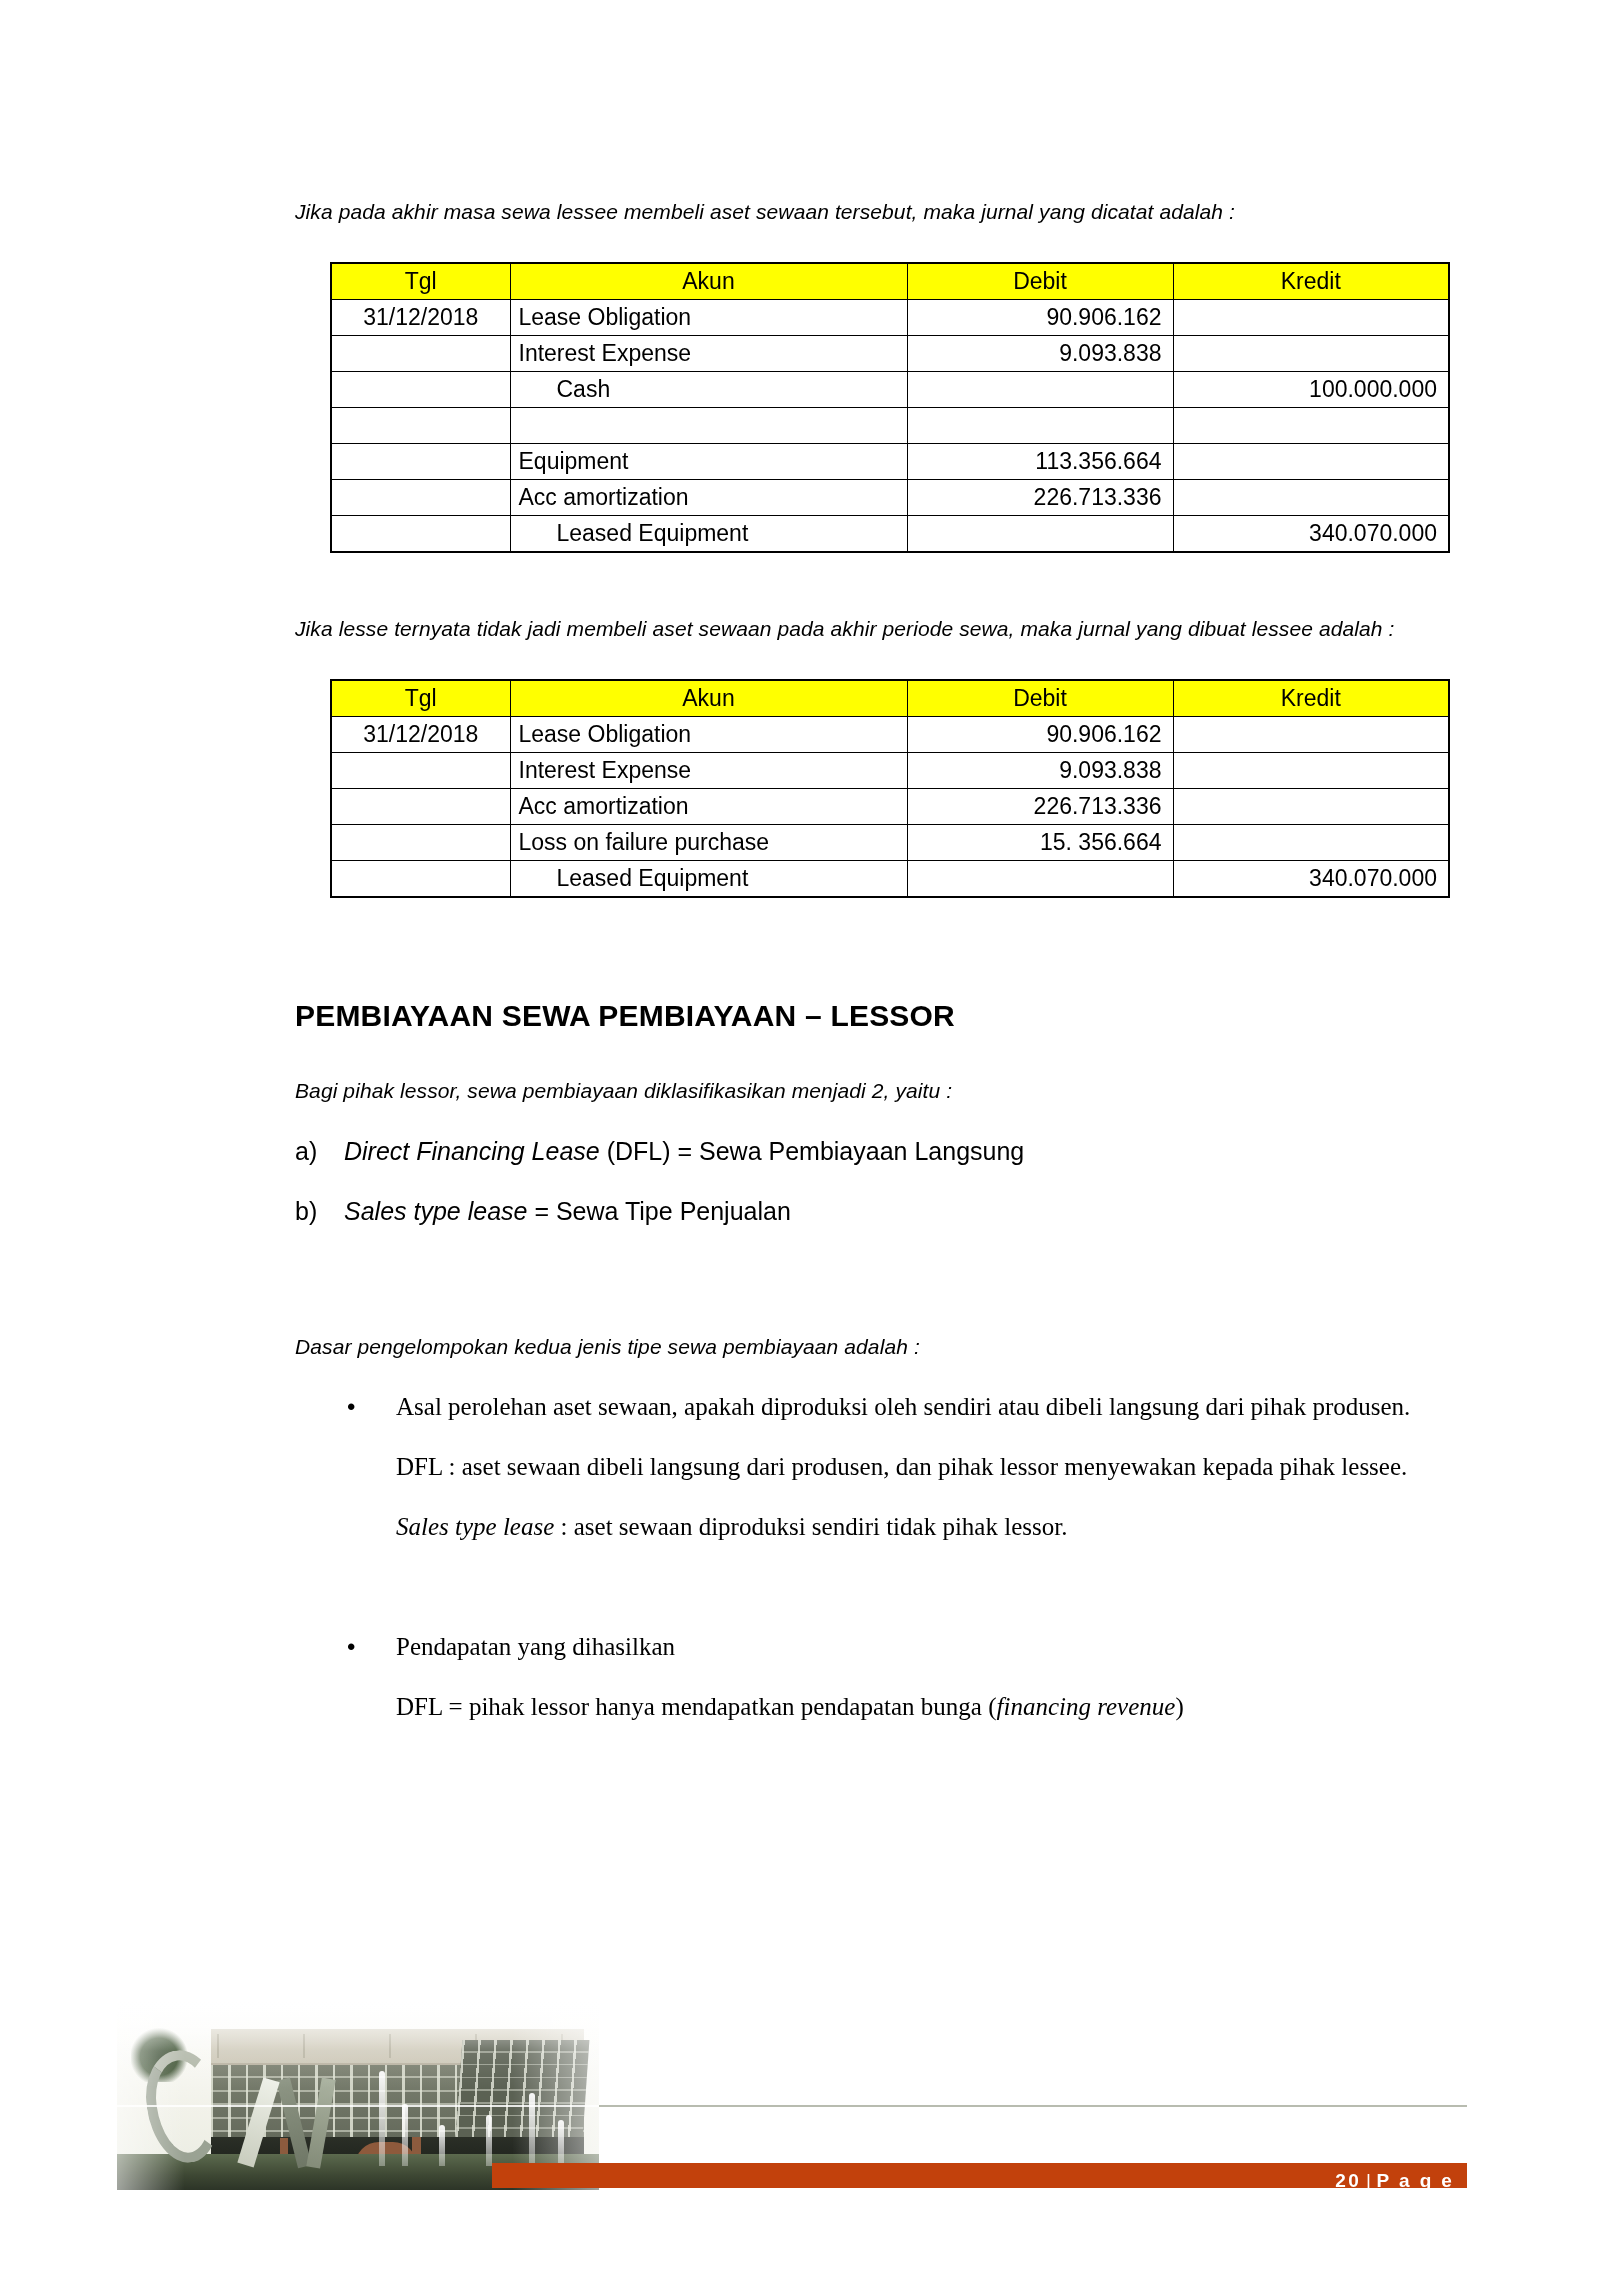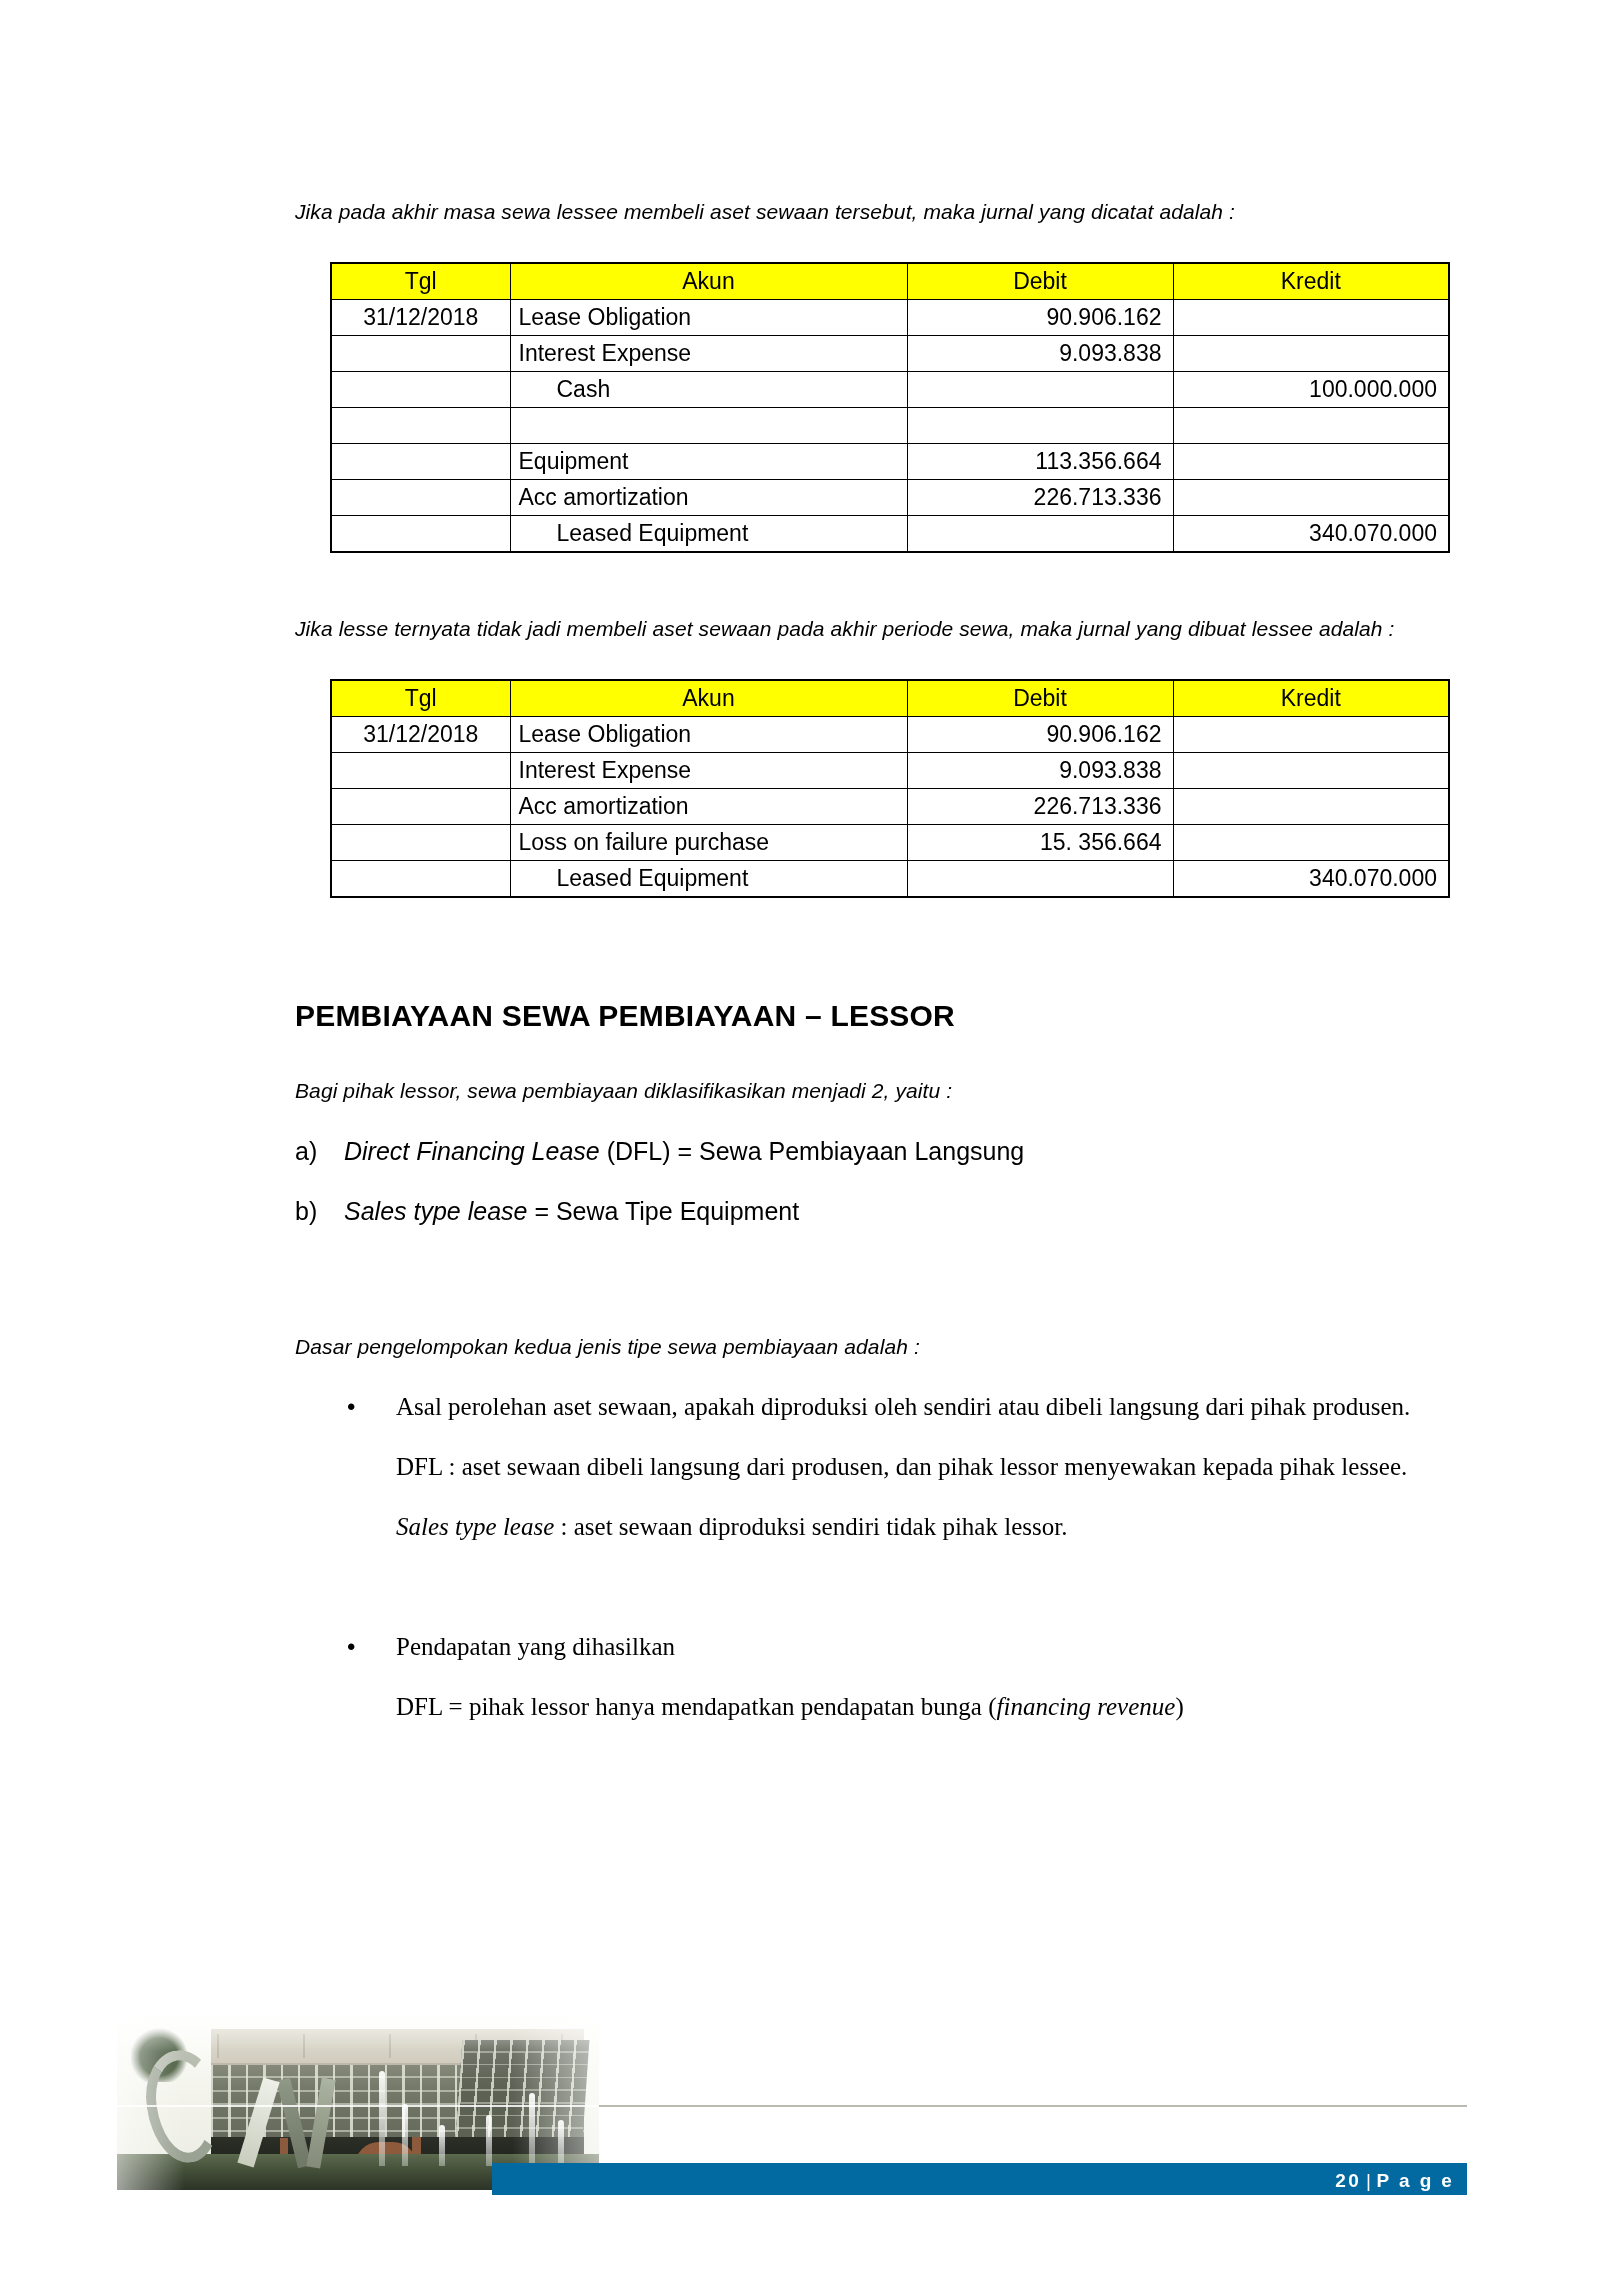--- a/index.html
+++ b/index.html
@@ -230,22 +230,22 @@
   .ph-hline {
     position: absolute; left: 0; right: 0; top: 103px; height: 1.6px;
     background: rgba(255,255,255,.85);
   }
 
   .footer-band {
     position: absolute;
     left: 492px;
     top: 181px;
     width: 975px;
-    height: 32px;
-    background: #0369a1;
+    height: 25px;
+    background: #c2410c;
   }
   .footer-pageno {
     position: absolute;
     right: 12.7px;
     top: 0;
     height: 35px;
     line-height: 35px;
     color: #ffffff;
     font-size: 19px;
     font-weight: bold;
@@ -385,21 +385,21 @@
 
     <p class="para nojust">Bagi pihak lessor, sewa pembiayaan diklasifikasikan menjadi 2, yaitu :</p>
 
     <div class="olist">
       <div class="olist-row">
         <span class="olist-marker">a)</span>
         <span class="olist-text"><span class="ital">Direct Financing Lease</span><span> (DFL) = Sewa Pembiayaan Langsung</span></span>
       </div>
       <div class="olist-row">
         <span class="olist-marker">b)</span>
-        <span class="olist-text"><span class="ital">Sales type lease</span><span> = Sewa Tipe Equipment</span></span>
+        <span class="olist-text"><span class="ital">Sales type lease</span><span> = Sewa Tipe Penjualan</span></span>
       </div>
     </div>
 
     <div class="spacer-96"></div>
 
     <p class="para nojust">Dasar pengelompokan kedua jenis tipe sewa pembiayaan adalah :</p>
 
     <div class="bullet-block">
 
       <div class="bullet-row">

